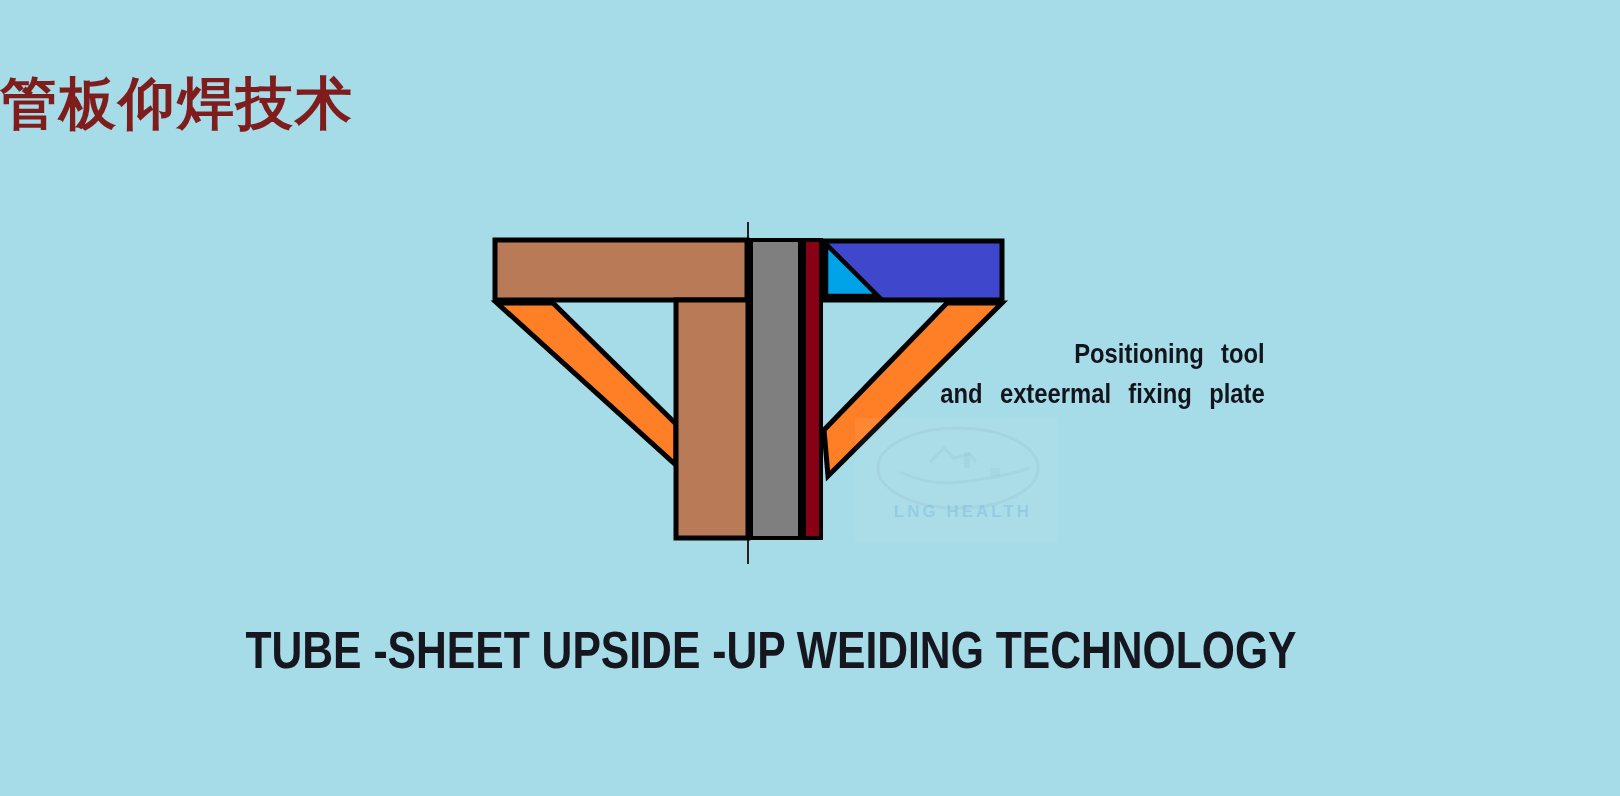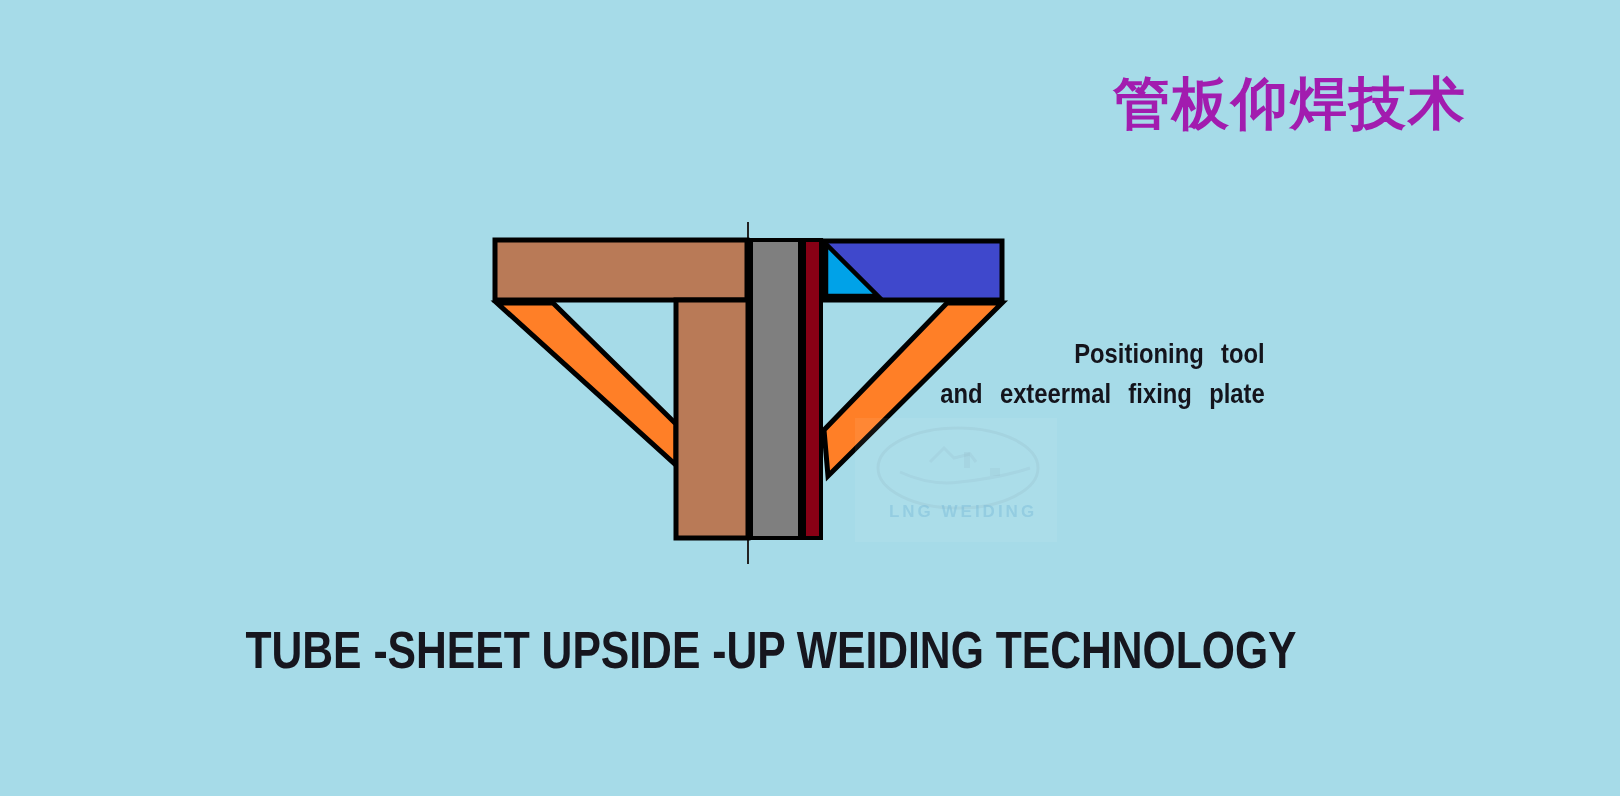--- a/index.html
+++ b/index.html
@@ -12,25 +12,25 @@
     position: relative;
     background: #a6dbe8;
     overflow: hidden;
     font-family: "Liberation Sans", sans-serif;
   }
   .title-cn {
     position: absolute;
     top: 66px;
     left: 0;
     width: 1467px;
-    text-align: right;
+    text-align: left;
     font-size: 57px;
     font-weight: 700;
     letter-spacing: 2px;
-    color: #a21caf;
+    color: #7f1d1d;
   }
   .diagram-svg {
     position: absolute;
     top: 0;
     left: 0;
     width: 1620px;
     height: 796px;
   }
   .annotation {
     position: absolute;
@@ -106,15 +106,15 @@
     <rect x="964" y="452" width="6" height="16" fill="#7e97a6" opacity="0.25"></rect>
     <rect x="990" y="468" width="10" height="8" fill="#7e97a6" opacity="0.22"></rect>
   </g>
 </svg>
 
 <div class="annotation">
   <div>Positioning tool</div>
   <div>and exteermal fixing plate</div>
 </div>
 
-<div class="watermark-text">LNG WEIDING</div>
+<div class="watermark-text">LNG HEALTH</div>
 
 <div class="caption-en">TUBE -SHEET UPSIDE -UP WEIDING TECHNOLOGY</div>
 
 </body></html>

